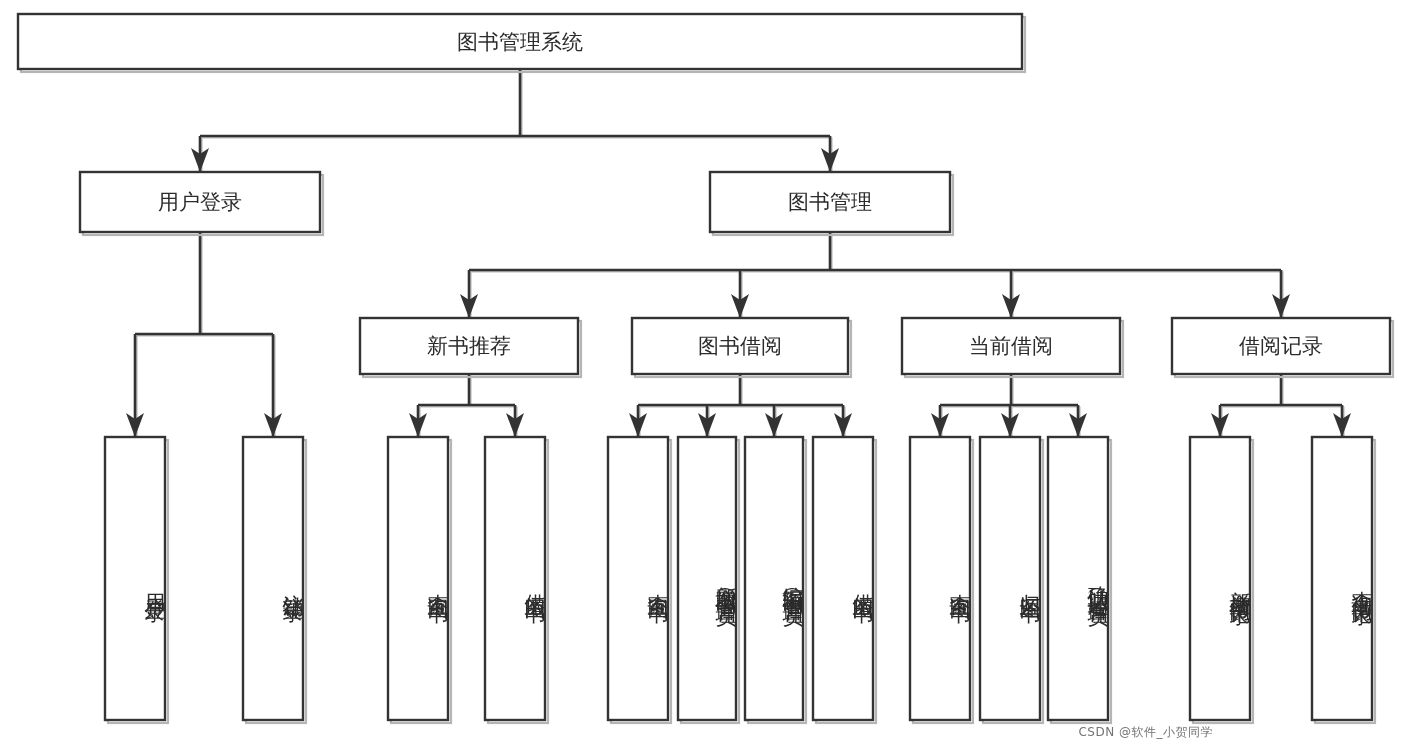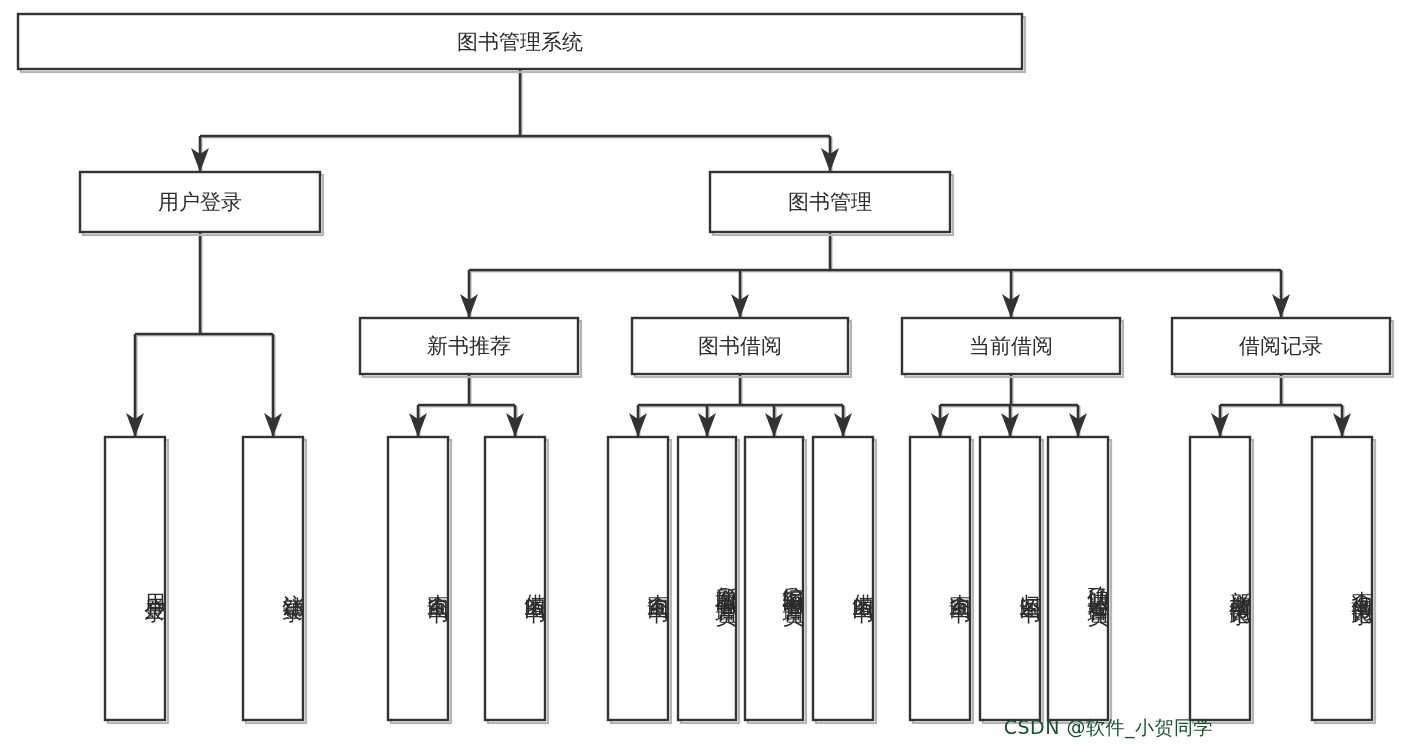--- a/index.html
+++ b/index.html
@@ -72,22 +72,22 @@
     display: flex;
     align-items: flex-start;
     justify-content: center;
     pointer-events: none;
   }
   .watermark {
     position: absolute;
     right: 8px;
     bottom: 6px;
     font-family: "DejaVu Sans", "Liberation Sans", sans-serif;
-    font-size: 19px;
-    color: #14532d;
+    font-size: 12px;
+    color: #737373;
     white-space: nowrap;
     letter-spacing: 0.5px;
   }
 </style>
 </head>
 <body>
 
 <div id="diagram-root">
   <svg id="flow" viewBox="0 0 1405 747">
     <g id="edges-layer">

